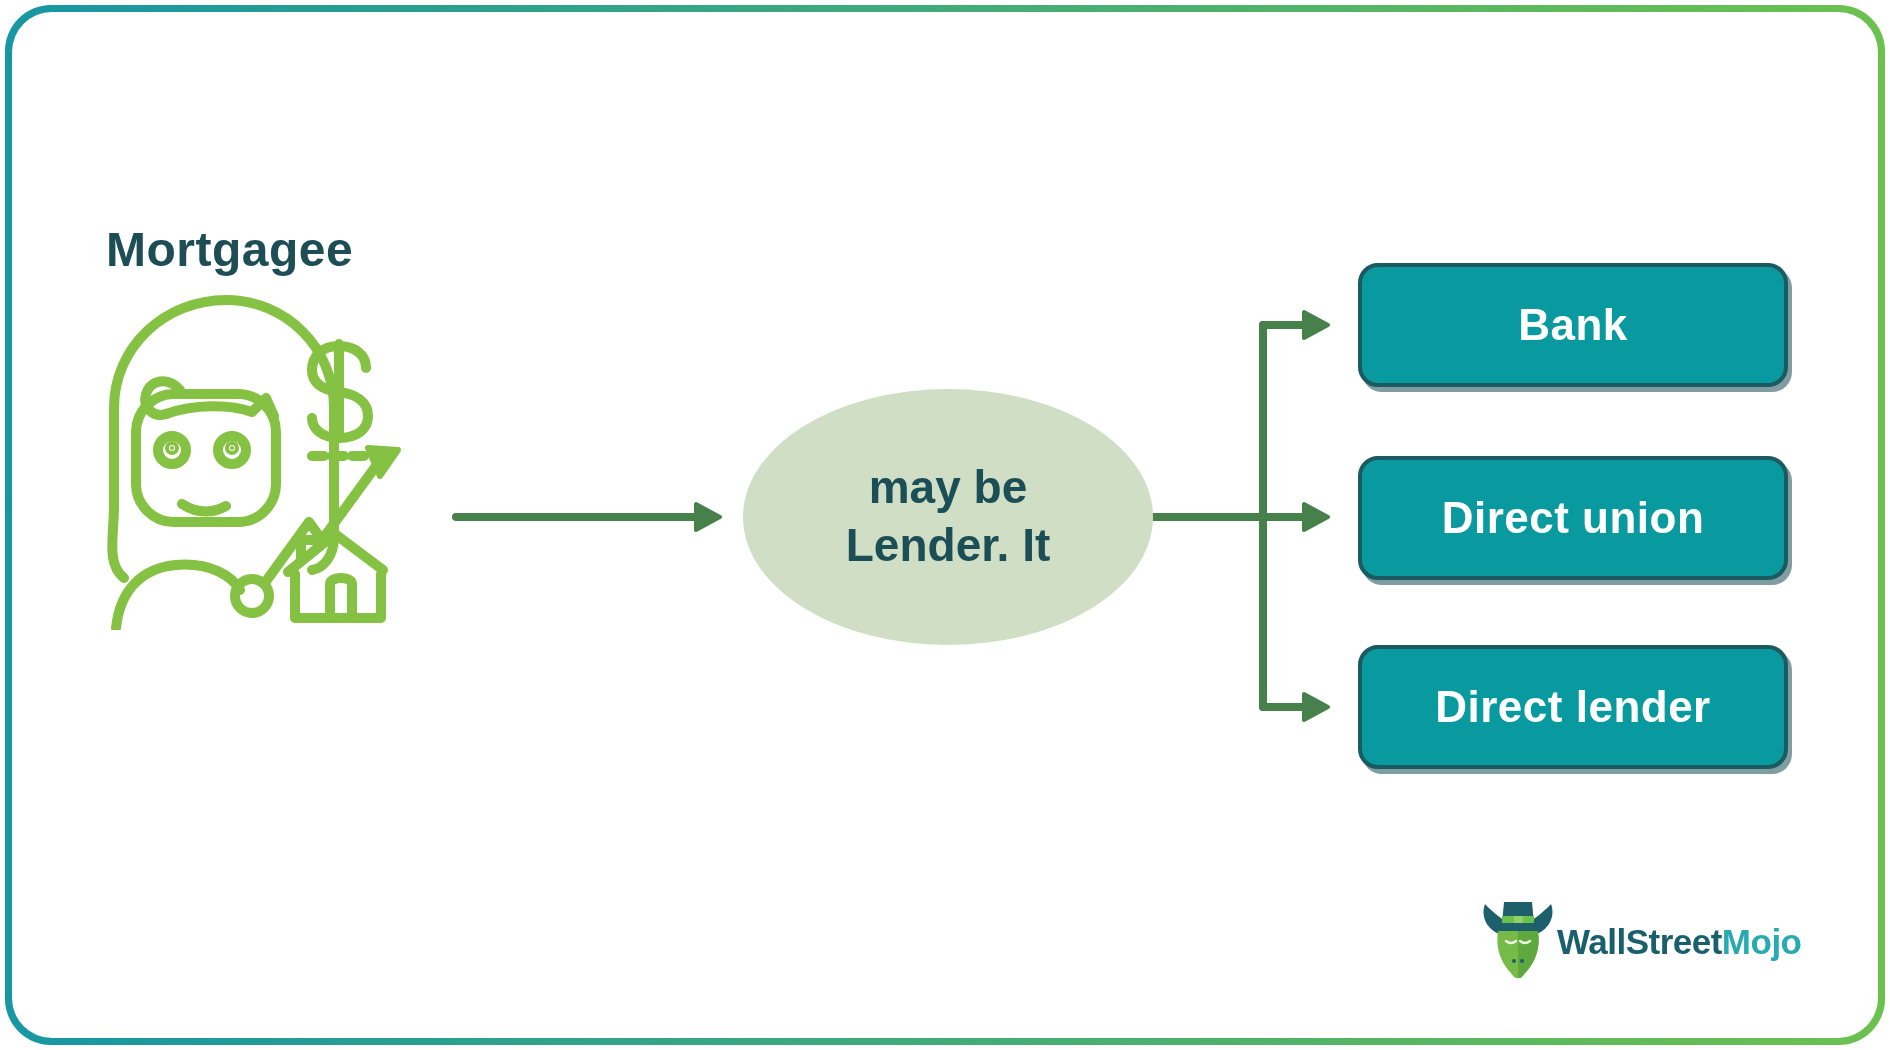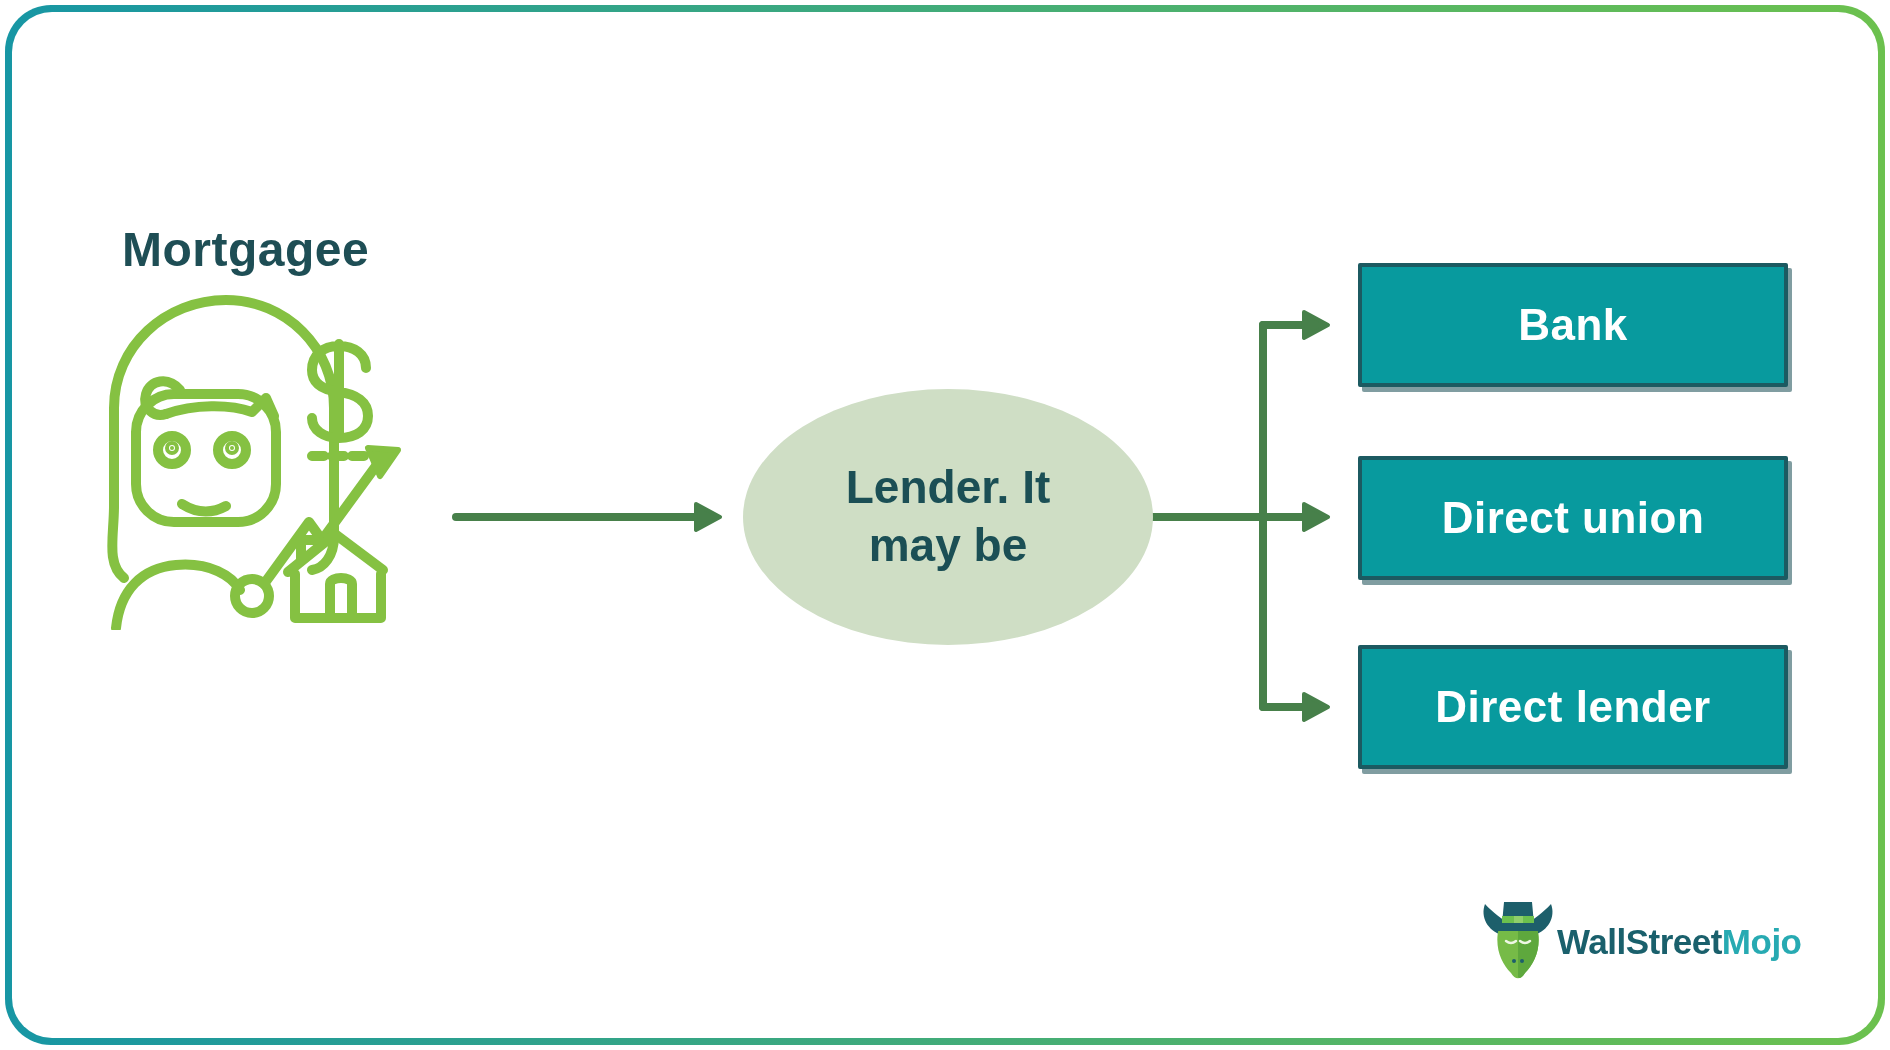--- a/index.html
+++ b/index.html
@@ -6,36 +6,36 @@
   body{width:1890px;height:1050px;font-family:"Liberation Sans","DejaVu Sans",sans-serif;}
   .stage{position:relative;width:1890px;height:1050px;background:#fff;overflow:hidden;}
 
   
   .card-frame{position:absolute;left:5px;top:5px;right:5px;bottom:5px;
     border-radius:46px;
     background:linear-gradient(90deg,var(--border_gradient_left,#1796a4),var(--border_gradient_right,#6cc14e));}
   .card-inner{position:absolute;left:7px;top:7px;right:7px;bottom:7px;border-radius:40px;background:#ffffff;}
 
   .title{position:absolute;left:106px;top:222px;font-size:48px;font-weight:700;
-    color:var(--title_text,#1e4e55);letter-spacing:.5px;margin-left:16px;}
+    color:var(--title_text,#1e4e55);letter-spacing:.5px;}
 
   .person-icon{position:absolute;left:84px;top:278px;}
 
   .relation-label{position:absolute;left:460px;top:420px;width:240px;text-align:center;
     font-size:44px;font-weight:700;color:var(--relation_text,#40773f);}
 
   .connector-layer{position:absolute;left:0;top:0;width:1890px;height:1050px;pointer-events:none;}
 
   .central-node{position:absolute;left:743px;top:389px;width:410px;height:256px;border-radius:50%;
     background:var(--ellipse_fill,#cfdec5);display:flex;align-items:center;justify-content:center;}
   .central-node .node-text{font-size:46px;font-weight:700;line-height:1.26;text-align:center;
     color:var(--ellipse_text,#1b4f55);}
 
   .target-box{position:absolute;left:1358px;width:422px;height:116px;
-    background:var(--box_fill,#089a9e);border:4px solid var(--box_border,#1c5a61);border-radius:2px;
+    background:var(--box_fill,#089a9e);border:4px solid var(--box_border,#1c5a61);border-radius:20px;
     box-shadow:4px 5px 0 rgba(23,77,84,.55);
     display:flex;align-items:center;justify-content:center;}
   .target-box .box-label{color:var(--box_text,#ffffff);font-size:44px;font-weight:700;letter-spacing:.5px;}
   #box-bank{top:263px;} #box-credit-union{top:456px;} #box-direct-lender{top:645px;}
 
   .logo{position:absolute;left:1480px;top:899px;display:flex;align-items:center;gap:1px;}
   .logo-text{font-size:35px;font-weight:700;letter-spacing:-0.5px;white-space:nowrap;}
   .logo-text .primary{color:var(--logo_dark,#1a606c);}
   .logo-text .accent{color:var(--logo_teal,#27aab2);}
 </style>
@@ -93,22 +93,22 @@
     <g fill="#47804a" stroke="#47804a" stroke-width="4" stroke-linejoin="round">
       <polygon points="696,504 720,517 696,530"></polygon>
       <polygon points="1304,504 1328,517 1304,530"></polygon>
       <polygon points="1304,312 1328,325 1304,338"></polygon>
       <polygon points="1304,694 1328,707 1304,720"></polygon>
     </g>
   </svg>
 
   <div class="central-node">
     <div class="node-text">
+      <div>may be</div>
       <div>Lender. It</div>
-      <div>may be</div>
     </div>
   </div>
 
   <div class="target-box" id="box-bank">
     <span class="box-label">Bank</span>
   </div>
   <div class="target-box" id="box-credit-union">
     <span class="box-label">Direct union</span>
   </div>
   <div class="target-box" id="box-direct-lender">

